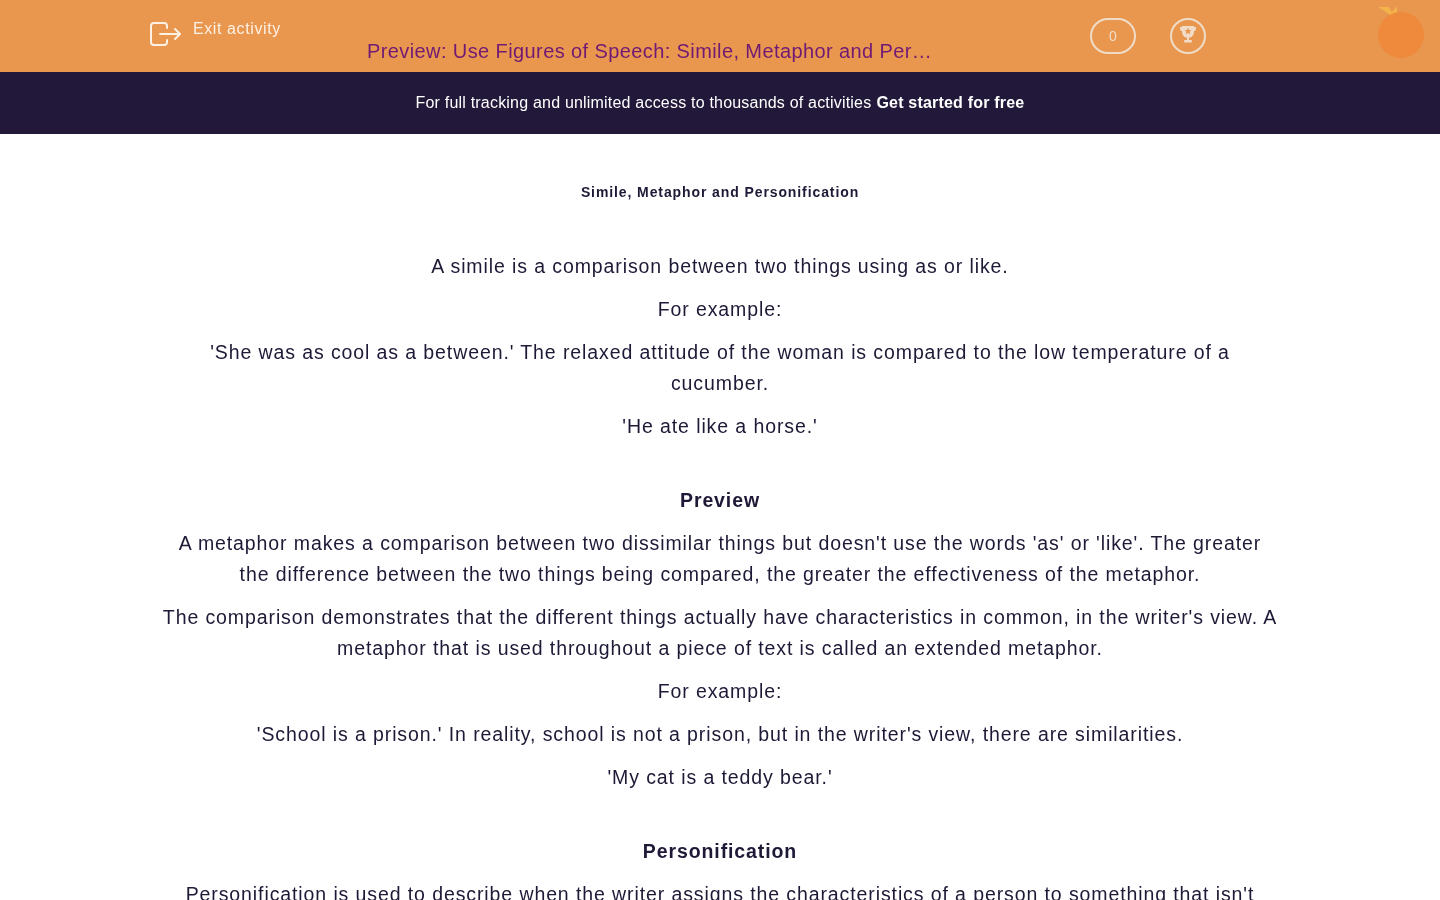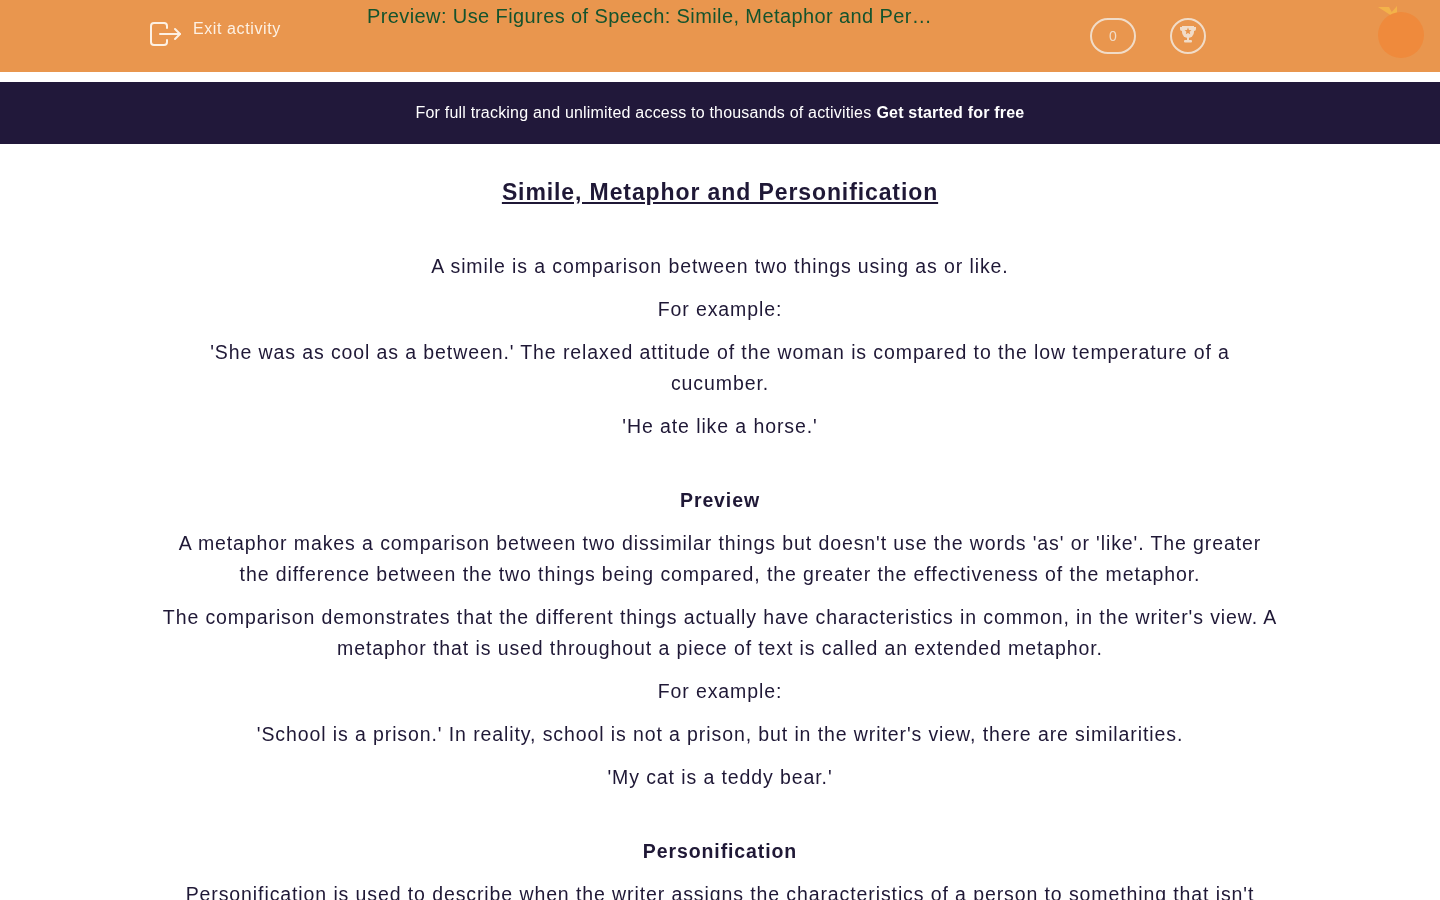--- a/index.html
+++ b/index.html
@@ -10,22 +10,22 @@
     position: absolute; left: 0; top: 0; width: 1440px; height: 72px;
     background: #e9964e;
   }
   .exit-btn {
     position: absolute; left: 149px; top: 20px; height: 32px;
     display: flex; align-items: flex-start; gap: 10px;
     color: #fdf1e4; font-size: 16px; letter-spacing: 0.6px; cursor: pointer;
   }
   .exit-btn svg { display: block; }
   .title {
-    position: absolute; left: 367px; top: 5px; width: 615px;
-    color: #14532d; font-size: 20px; letter-spacing: 0.4px;
+    position: absolute; left: 367px; top: 40px; width: 615px;
+    color: #701a75; font-size: 20px; letter-spacing: 0.4px;
     white-space: nowrap; overflow: hidden;
   }
   .score-pill {
     position: absolute; left: 1090px; top: 18px; width: 46px; height: 36px;
     border: 2px solid #f1dcc8; border-radius: 18px;
     display: flex; align-items: center; justify-content: center;
     color: #f1dcc8; font-size: 14px;
   }
   .trophy-btn {
     position: absolute; left: 1170px; top: 18px; width: 36px; height: 36px;
@@ -33,30 +33,30 @@
     display: flex; align-items: center; justify-content: center; cursor: pointer;
   }
   .logo {
     position: absolute; left: 1375px; top: 3px; width: 56px; height: 58px;
   }
 
   .banner {
     position: absolute; left: 0; top: 72px; width: 1440px; height: 62px;
     background: #21183a; color: #ffffff;
     display: flex; align-items: center; justify-content: center;
-    font-size: 16px; letter-spacing: 0.2px; margin-top: 10px;
+    font-size: 16px; letter-spacing: 0.2px;
   }
   .banner .cta { font-weight: bold; margin-left: 5px; cursor: pointer; }
 
   .content {
     position: absolute; left: 150px; top: 177px; width: 1140px;
     text-align: center; color: #1f1836;
     font-size: 19.5px; line-height: 31px; letter-spacing: 0.9px;
   }
-  .content .doc-title { font-weight: bold; font-size: 23px; text-decoration: underline; }
+  .content .doc-title { font-weight: bold; font-size: 14px; }
   .content .gap { height: 31px; }
   .content h3 { font-weight: bold; font-size: 19.5px; }
   .content p { margin: 12px; }
 </style>
 </head>
 <body>
 
 <div class="topbar">
   <div class="exit-btn">
     <span>

